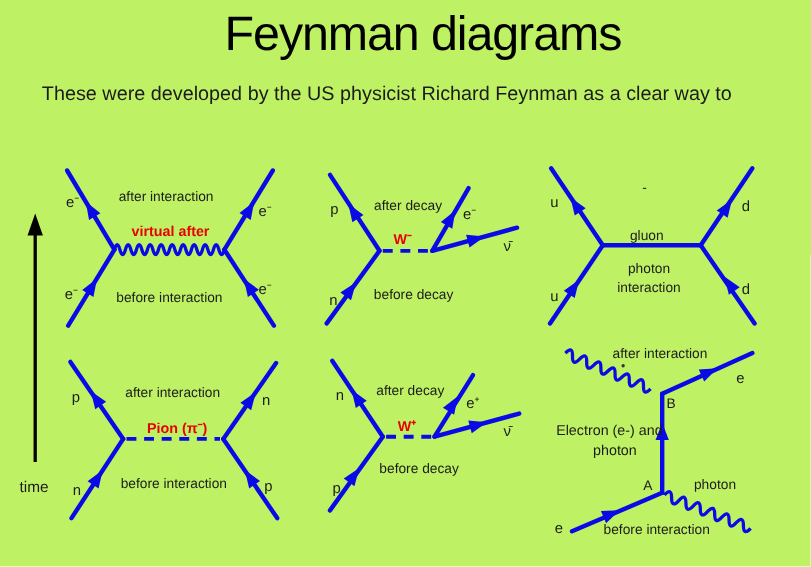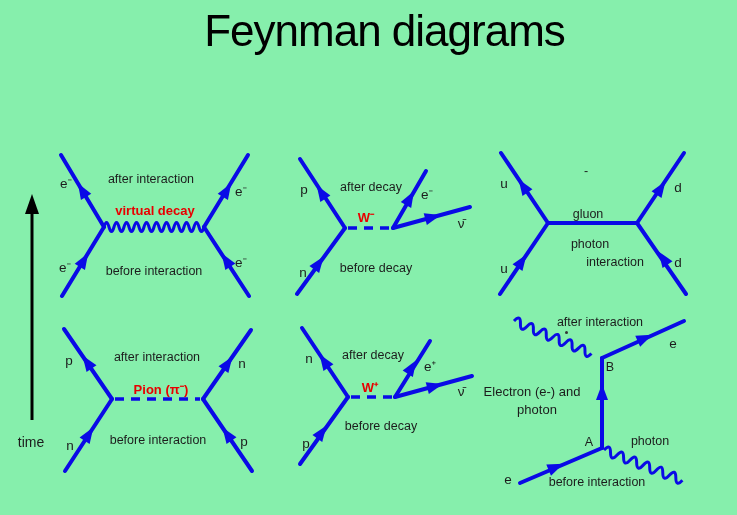--- a/index.html
+++ b/index.html
@@ -1,17 +1,17 @@
 <!DOCTYPE html>
 <html style="--line-blue: #0a0ae6; --label-red: #e80000;"><head>
 <meta charset="utf-8">
 <style>
   html,body { margin:0; padding:0; background:#ffffff; }
   .slide {
-    position:relative; width:737px; height:515px; background:#86efac;
+    position:relative; width:737px; height:515px; background:#bef264;
     font-family:"Liberation Sans", sans-serif; overflow:hidden; color:#202020;
   }
   .title {
     position:absolute; left:32px; top:6px; width:705px; text-align:center;
     font-size:44px; letter-spacing:-1px; color:#000;
   }
   .subtitle {
     position:absolute; left:38px; top:74px; width:680px;
     font-size:18px; line-height:22px; color:#1b1b1b;
   }
@@ -22,30 +22,31 @@
   .ah    { fill:var(--line-blue); stroke:none; }
   .taxis { stroke:#000; stroke-width:3; fill:none; }
   .tah   { fill:#000; }
   .lbl {
     position:absolute; transform:translate(-50%,-50%); white-space:nowrap;
     font-size:12.5px; color:#1c1c1c; line-height:1;
   }
   .particle { font-size:13.5px; }
   .red { color:var(--label-red); font-weight:bold; font-size:13px; }
   .time-lbl { font-size:14px; }
-  .caption { font-size:13px; }
+  .caption { font-size:13px;padding-left:44px; }
   .dot { position:absolute; width:3px; height:3px; border-radius:50%; background:#333; }
 </style>
 </head>
 <body>
 
 <div class="slide">
 
   <div class="title">Feynman diagrams</div>
   <div class="subtitle">
+    <div>These were developed by the US physicist Richard Feynman as a clear way to</div>
   </div>
 
   <svg class="art" width="737" height="515" viewBox="0 0 737 515">
 
     <g>
       <line class="taxis" x1="32" y1="420" x2="32" y2="208"></line>
       <polygon class="tah" points="0,-14 -7,6 7,6" transform="translate(32,208)"></polygon>
     </g>
 
     <g>
@@ -117,40 +118,40 @@
       <polygon class="ah" points="-8,-6 8,0 -8,6" transform="translate(602,392) rotate(-90)"></polygon>
       <polygon class="ah" points="-8,-6 8,0 -8,6" transform="translate(645,338) rotate(-24.3)"></polygon>
       <polygon class="ah" points="-8,-6 8,0 -8,6" transform="translate(556,467) rotate(-23.1)"></polygon>
     </g>
   </svg>
 
   <div class="lbl time-lbl" style="left:31px;top:442px">time</div>
 
   <div class="lbl particle" style="left:66px;top:184px">e⁻</div>
   <div class="lbl" style="left:151px;top:179px">after interaction</div>
-  <div class="lbl red" style="left:155px;top:210px">virtual decay</div>
+  <div class="lbl red" style="left:155px;top:210px">virtual after</div>
   <div class="lbl particle" style="left:241px;top:192px">e⁻</div>
   <div class="lbl particle" style="left:65px;top:268px">e⁻</div>
   <div class="lbl" style="left:154px;top:271px">before interaction</div>
   <div class="lbl particle" style="left:241px;top:263px">e⁻</div>
 
   <div class="lbl particle" style="left:304px;top:190px">p</div>
   <div class="lbl" style="left:371px;top:187px">after decay</div>
   <div class="lbl red" style="left:366px;top:217px">W⁻</div>
   <div class="lbl particle" style="left:427px;top:195px">e⁻</div>
   <div class="lbl particle" style="left:461px;top:224px">ν̄</div>
   <div class="lbl particle" style="left:303px;top:273px">n</div>
   <div class="lbl" style="left:376px;top:268px">before decay</div>
 
   <div class="lbl particle" style="left:504px;top:184px">u</div>
   <div class="lbl" style="left:586px;top:171px">-</div>
   <div class="lbl particle" style="left:678px;top:188px">d</div>
   <div class="lbl" style="left:588px;top:214px">gluon</div>
   <div class="lbl" style="left:590px;top:244px">photon</div>
-  <div class="lbl" style="left:615px;top:262px">interaction</div>
+  <div class="lbl" style="left:590px;top:262px">interaction</div>
   <div class="lbl particle" style="left:504px;top:269px">u</div>
   <div class="lbl particle" style="left:678px;top:263px">d</div>
 
   <div class="lbl particle" style="left:69px;top:361px">p</div>
   <div class="lbl" style="left:157px;top:357px">after interaction</div>
   <div class="lbl particle" style="left:242px;top:364px">n</div>
   <div class="lbl red" style="left:161px;top:389px">Pion (π⁻)</div>
   <div class="lbl particle" style="left:70px;top:446px">n</div>
   <div class="lbl" style="left:158px;top:440px">before interaction</div>
   <div class="lbl particle" style="left:244px;top:442px">p</div>

